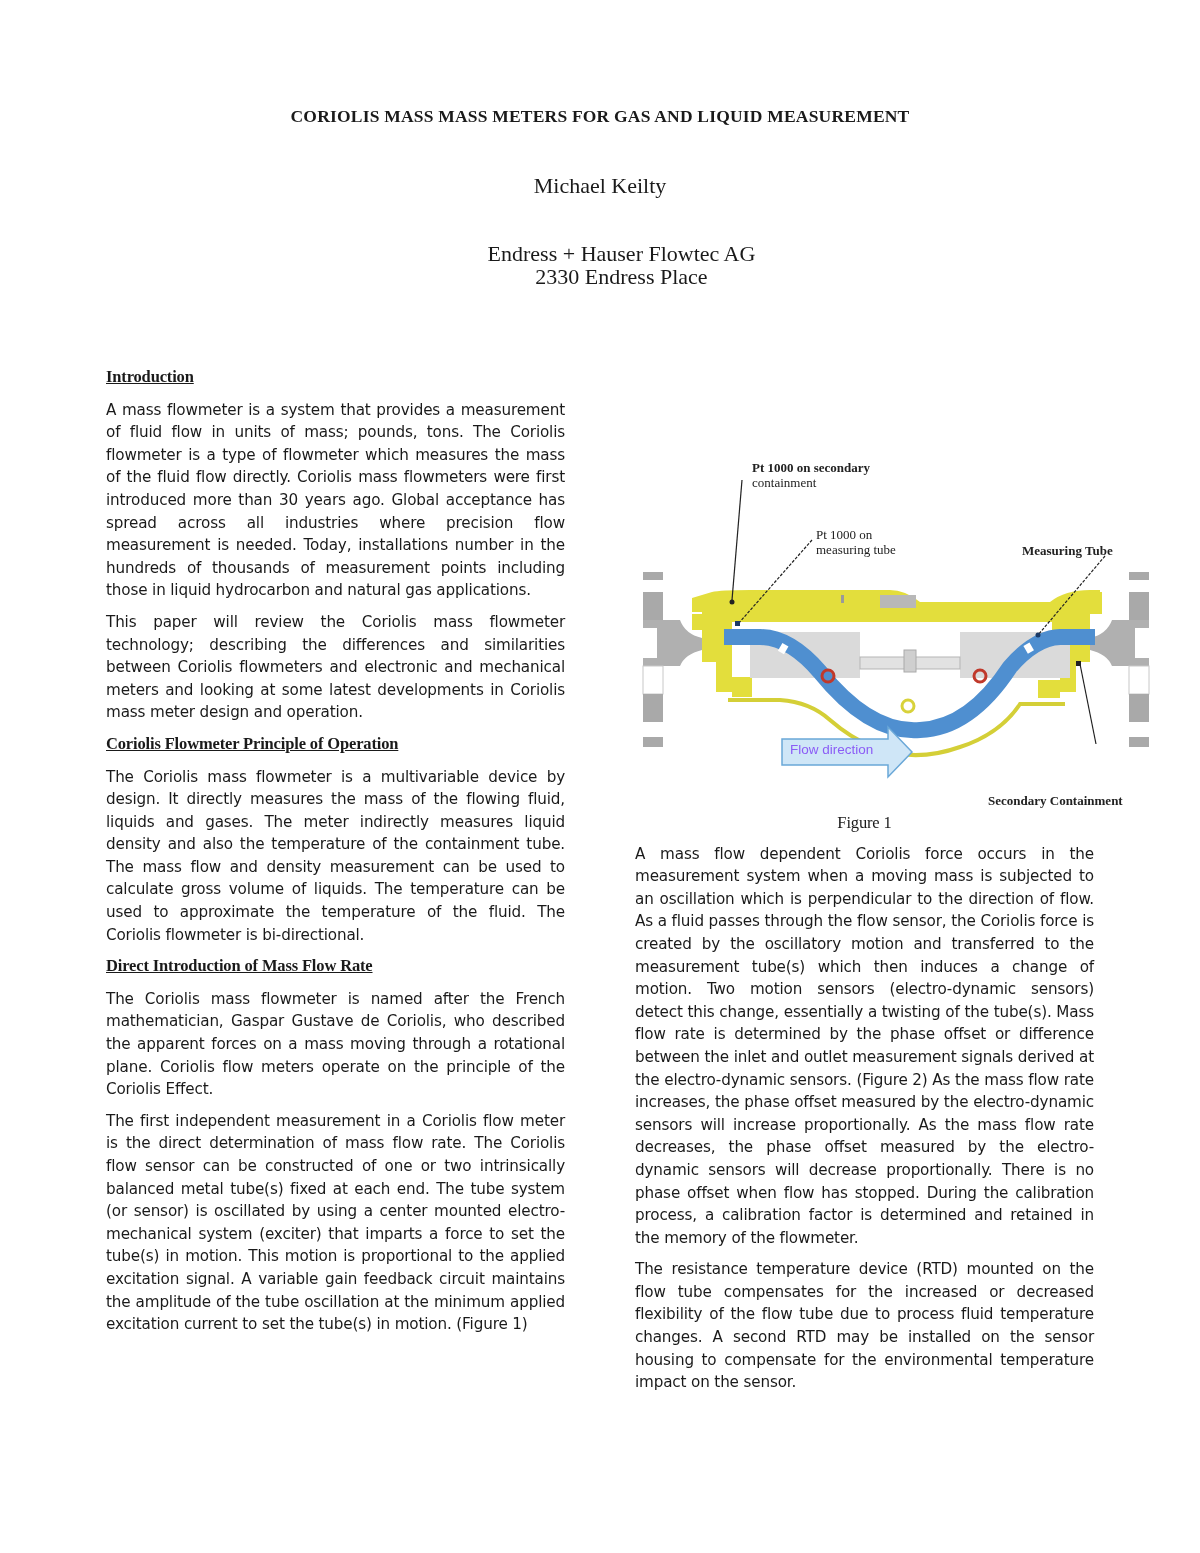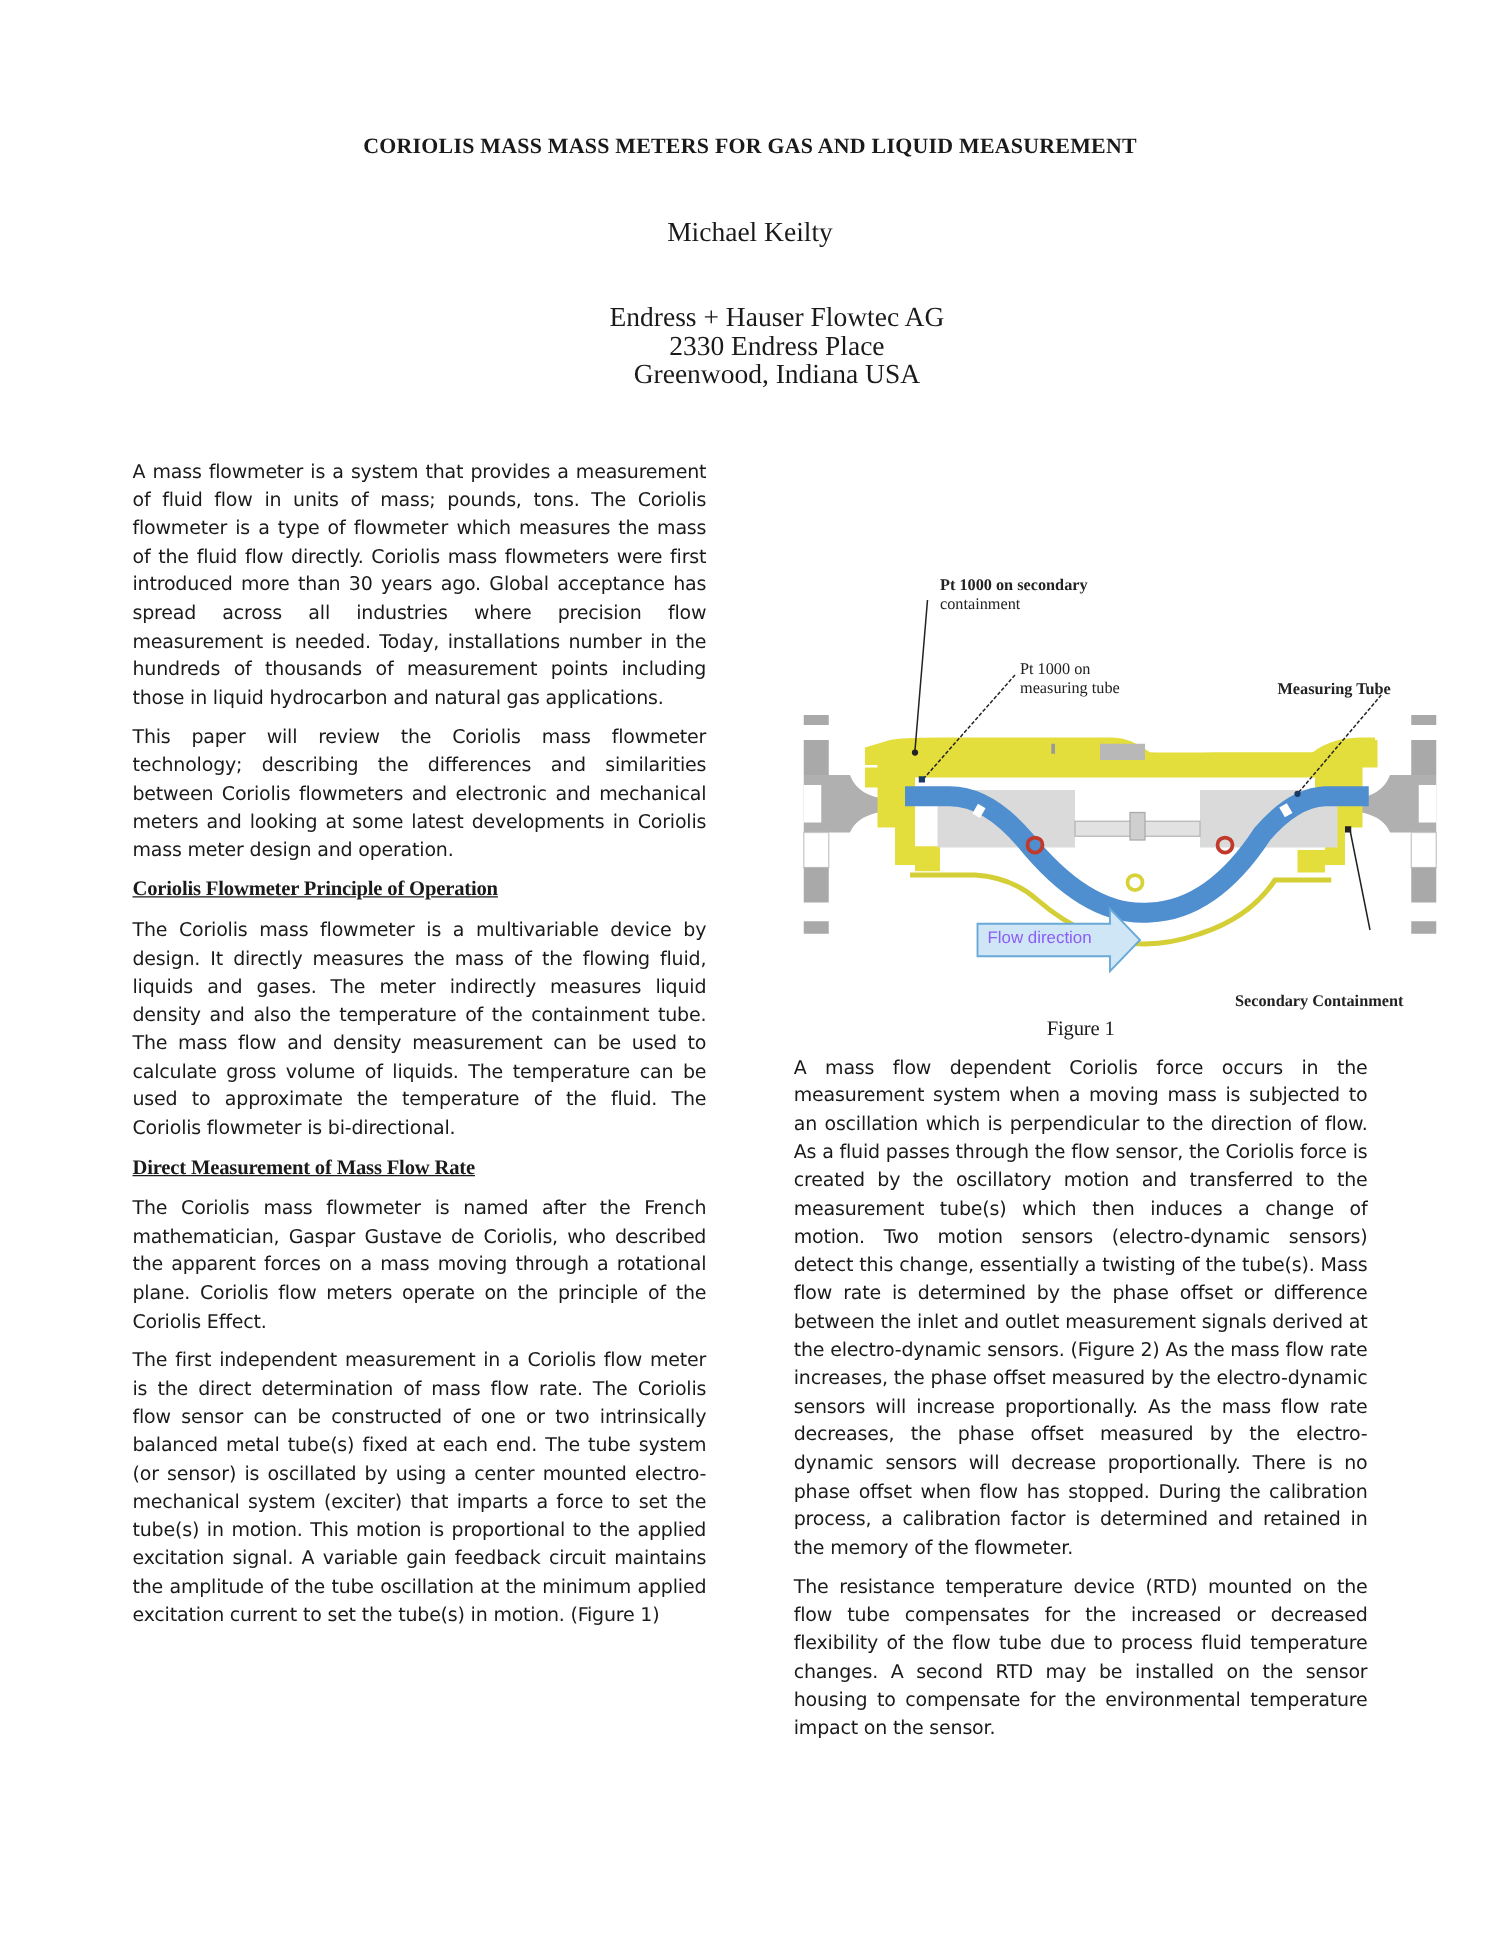--- a/index.html
+++ b/index.html
@@ -46,29 +46,29 @@
   }
 </style>
 </head>
 <body>
 
 <div class="title">CORIOLIS MASS MASS METERS FOR GAS AND LIQUID MEASUREMENT</div>
 <div class="center-line author">Michael Keilty</div>
 <div class="center-line affil">
   <div>Endress + Hauser Flowtec AG</div>
   <div>2330 Endress Place</div>
-  <div>Greenwood, Indiana USA</div>
 </div>
 
 <div class="col col-left">
+  <h2>Introduction</h2>
   <p>A mass flowmeter is a system that provides a measurement of fluid flow in units of mass; pounds, tons. The Coriolis flowmeter is a type of flowmeter which measures the mass of the fluid flow directly. Coriolis mass flowmeters were first introduced more than 30 years ago.  Global acceptance has spread across all industries where precision flow measurement is needed.  Today, installations number in the hundreds of thousands of measurement points including those in liquid hydrocarbon and natural gas applications.</p>
   <p>This paper will review the Coriolis mass flowmeter technology; describing the differences and similarities between Coriolis flowmeters and electronic and mechanical meters and looking at some latest developments in Coriolis mass meter design and operation.</p>
   <h2>Coriolis Flowmeter Principle of Operation</h2>
   <p>The Coriolis mass flowmeter is a multivariable device by design.  It directly measures the mass of the flowing fluid, liquids and gases. The meter indirectly measures liquid density and also the temperature of the containment tube. The mass flow and density measurement can be used to calculate gross volume of liquids. The temperature can be used to approximate the temperature of the fluid. The Coriolis flowmeter is bi-directional.</p>
-  <h2>Direct Measurement of Mass Flow Rate</h2>
+  <h2>Direct Introduction of Mass Flow Rate</h2>
   <p>The Coriolis mass flowmeter is named after the French mathematician, Gaspar Gustave de Coriolis, who described the apparent forces on a mass moving through a rotational plane.  Coriolis flow meters operate on the principle of the Coriolis Effect.</p>
   <p>The first independent measurement in a Coriolis flow meter is the direct determination of mass flow rate.  The Coriolis flow sensor can be constructed of one or two intrinsically balanced metal tube(s) fixed at each end. The tube system (or sensor) is oscillated by using a center mounted electro-mechanical system (exciter) that imparts a force to set the tube(s) in motion.  This motion is proportional to the applied excitation signal.  A variable gain feedback circuit maintains the amplitude of the tube oscillation at the minimum applied excitation current to set the tube(s) in motion. (Figure 1)</p>
 </div>
 
 <div class="figure">
   <svg width="512" height="330" viewBox="0 0 512 330">
 
     <g fill="#a9a9a9">
       <rect x="3" y="120" width="20" height="8"></rect>
       <rect x="3" y="140" width="20" height="28"></rect>

